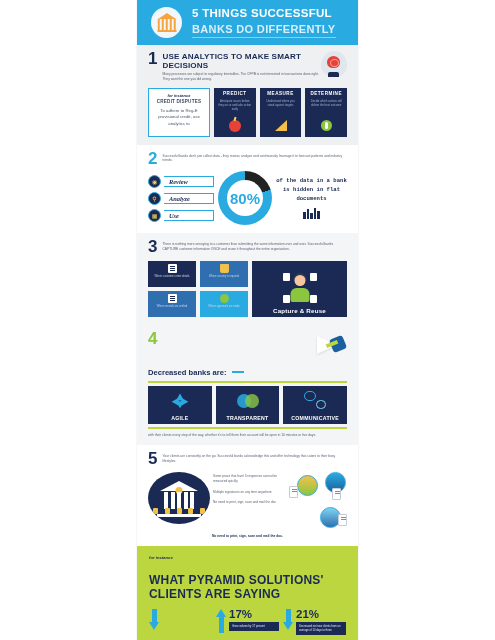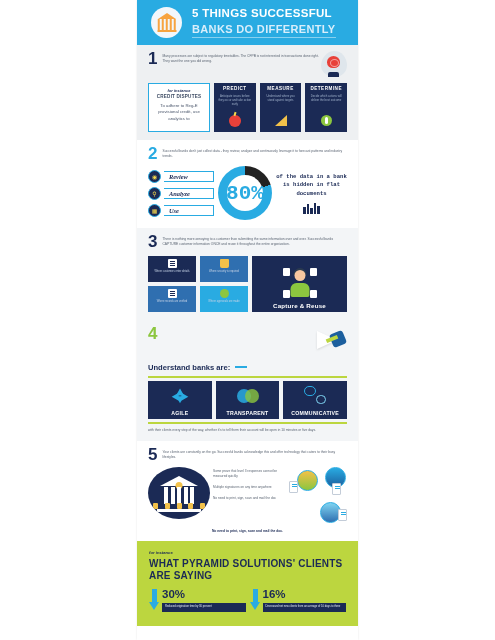--- a/index.html
+++ b/index.html
@@ -181,21 +181,21 @@
   .donut {
     flex: 0 0 54px; width: 54px; height: 54px; border-radius: 50%;
     position: relative;
     background: conic-gradient(#222222 0deg 72deg, #29ABE2 72deg 360deg);
   }
   .donut::after {
     content: ""; position: absolute; inset: 9px; border-radius: 50%; background: #fff;
   }
   .donut-val {
     position: absolute; inset: 0; display: flex; align-items: center; justify-content: center;
-    font-size: 21px; font-weight: bold; color: #29ABE2; z-index: 2; font-family: Liberation Mono, monospace;
+    font-size: 15px; font-weight: bold; color: #29ABE2; z-index: 2;
   }
   .s2-right { flex: 1 1 auto; }
   .s2-right-t {
     font-family: "Liberation Mono", monospace;
     font-size: 5.6px; line-height: 1.6; color: #1b2a55; text-align: center;
     font-weight: bold;
   }
   .s2-books { display: flex; gap: 1px; justify-content: center; align-items: flex-end; margin-top: 3px; height: 12px; }
   .s2-books i { display:block; width: 2.5px; background: #1b2a55; }
 
@@ -337,22 +337,22 @@
     border: 1px solid #c3ccd8; border-radius: 1px;
   }
   .s5-dev::after { content:""; position:absolute; left:1.5px; top:2px; width:5px; height:1px; background:#29ABE2; box-shadow:0 2px 0 #29ABE2; }
   .s5-dev.d1 { left: 0; top: 14px; } .s5-dev.d2 { right: 6px; top: 16px; } .s5-dev.d3 { right: 0; bottom: 4px; }
   .s5-foot { font-size: 3.3px; color: #1b2a55; font-weight: bold; text-align: center; margin-top: 4px; }
 
   
   .green { background: #bcd63f; padding: 9px 12px 11px; }
   .g-kicker { font-size: 4.2px; font-weight: bold; font-style: italic; color: #1b2a55; }
   .g-title {
-    font-size: 10px; font-weight: bold; color: #1b2a55; letter-spacing: .2px;
-    line-height: 1.2; margin-top: 3px; text-transform: uppercase;
+    font-size: 12px; font-weight: bold; color: #1b2a55; letter-spacing: .2px;
+    line-height: 1.2; margin-top: 13px; text-transform: uppercase;
   }
   .g-stats { display: flex; gap: 4px; margin-top: 7px; }
   .g-stat { flex: 1 1 0; display: flex; align-items: flex-start; gap: 2px; }
   .g-arrow { flex: 0 0 11px; width: 11px; height: 26px; position: relative; }
   .g-arrow .stem { position:absolute; left:3px; top:0; width:5px; height:16px; background:#29ABE2; }
   .g-arrow .tip {
     position:absolute; left:0; bottom:5px; width:0;height:0;
     border-left:5.5px solid transparent;border-right:5.5px solid transparent;
     border-top:8px solid #29ABE2;
   }
@@ -387,20 +387,21 @@
       <div class="header-title">5 THINGS SUCCESSFUL</div>
       <div class="header-sub">BANKS DO DIFFERENTLY</div>
     </div>
   </div>
 
   <div class="sect s-grey">
     <div class="s1-head-wrap">
       <div class="sect-head">
         <div class="num num-navy">1</div>
         <div class="head-body">
+          <div class="h-title t-navy">USE ANALYTICS TO MAKE SMART DECISIONS</div>
           <div class="h-desc">Many processes are subject to regulatory timetables. The CFPB is not interested in transactions done right. They want the one you did wrong.</div>
         </div>
       </div>
       <div class="brain">
         <div class="brain-face"></div>
             <div class="brain-core"></div>
             <div class="brain-neck"></div>
       </div>
     </div>
     <div class="s1-cards">
@@ -529,21 +530,21 @@
       <div class="sect-head" style="flex:1 1 auto">
         <div class="num num-green">4</div>
       </div>
       <div class="megaphone">
         <div class="mp-cone"></div>
             <div class="mp-horn"></div>
             <div class="mp-band"></div>
       </div>
     </div>
     <div class="s4-sub">
-      <span>Understand banks are:</span>
+      <span>Decreased banks are:</span>
       <span class="rule"></span>
     </div>
     <div class="s4-cards">
       <div class="s4-card">
         <div class="s4-ic">
           <div class="arrows-4">
                 <i></i>
                 <i></i>
                 <i></i>
                 <i></i>
@@ -619,34 +620,40 @@
 
   <div class="green">
     <div class="g-kicker">for instance</div>
     <div class="g-title">WHAT PYRAMID SOLUTIONS' CLIENTS ARE SAYING</div>
     <div class="g-stats">
       <div class="g-stat">
         <div class="g-arrow">
               <div class="stem"></div>
               <div class="tip"></div>
             </div>
+      </div>
+      <div class="g-stat">
+        <div class="g-arrow up">
+              <div class="stem"></div>
+              <div class="tip"></div>
+            </div>
         <div class="g-right">
-          <div class="g-pct">30%</div>
+          <div class="g-pct">17%</div>
           <div class="g-box">
-                <div class="g-box-t">Reduced origination time by 30 percent</div>
+                <div class="g-box-t">Grew volume by 17 percent</div>
               </div>
         </div>
       </div>
       <div class="g-stat">
         <div class="g-arrow">
               <div class="stem"></div>
               <div class="tip"></div>
             </div>
         <div class="g-right">
-          <div class="g-pct">16%</div>
+          <div class="g-pct">21%</div>
           <div class="g-box">
                 <div class="g-box-t">Decreased net new clients from an average of 10 days to three</div>
               </div>
         </div>
       </div>
     </div>
   </div>
 
  </div>
 </div>

